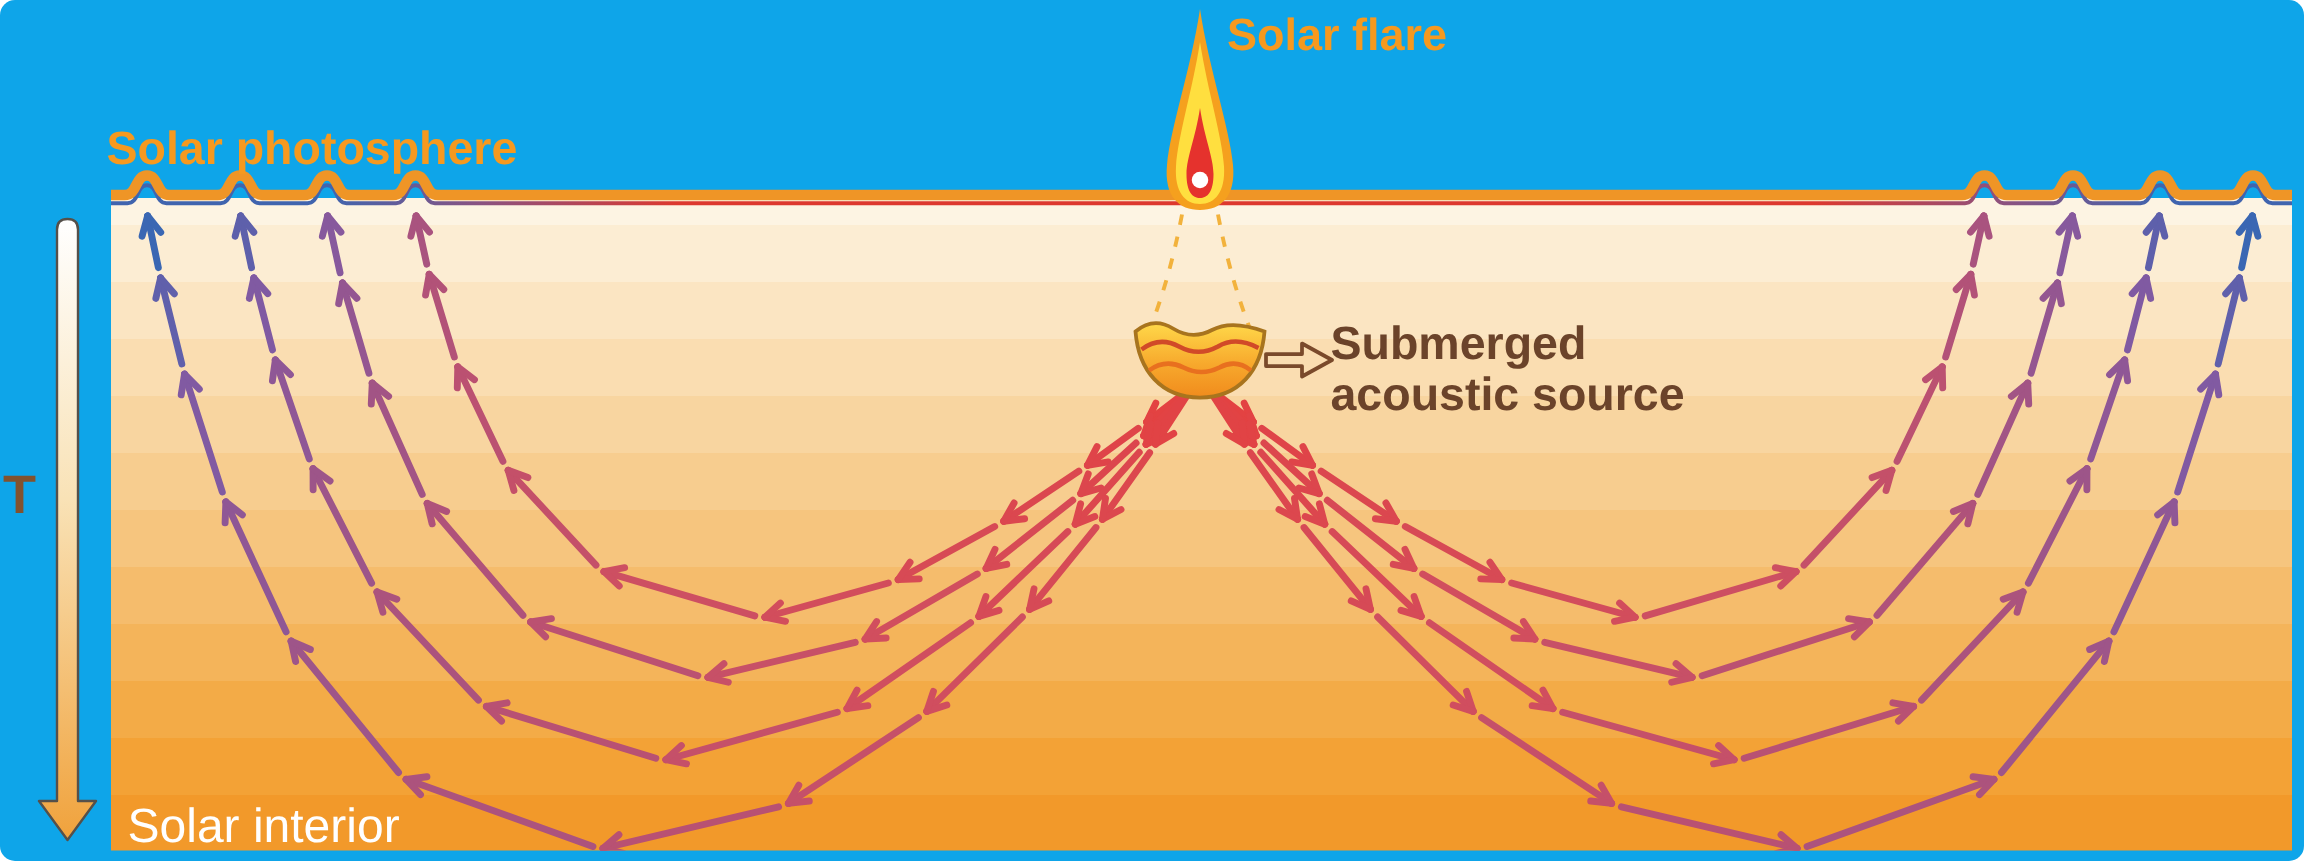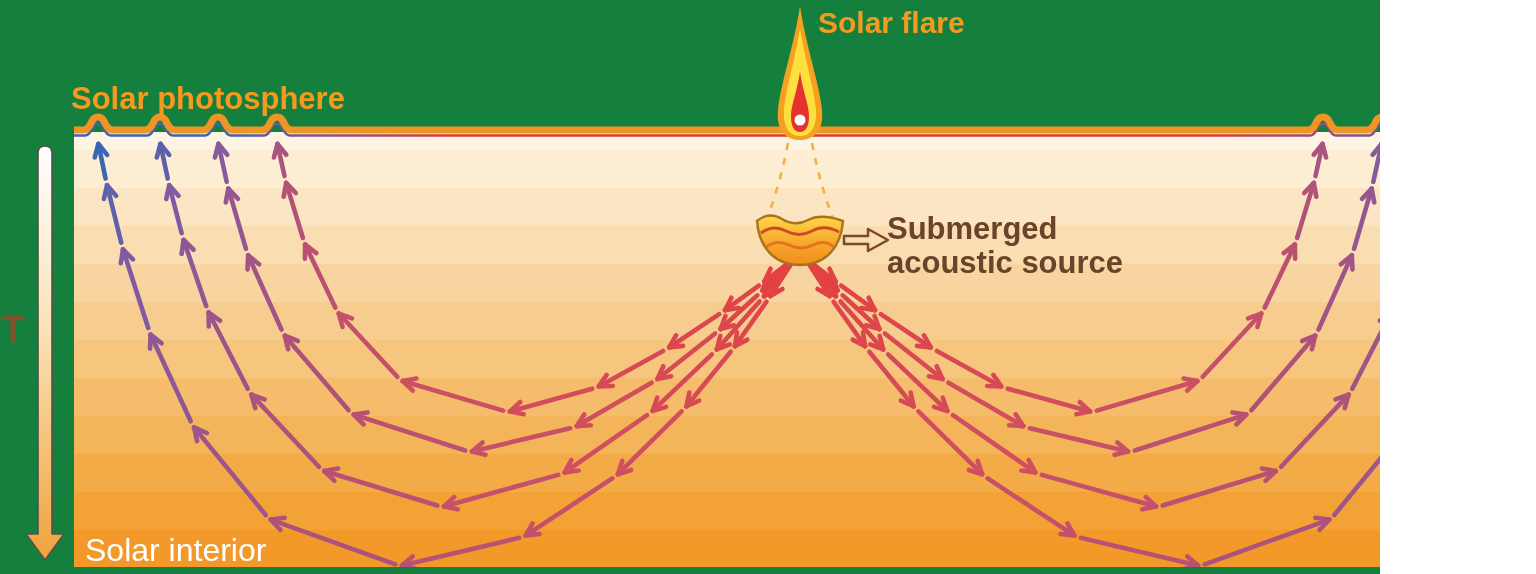--- a/index.html
+++ b/index.html
@@ -1,18 +1,18 @@
 <!DOCTYPE html>
 <html style="--label-orange: #F6991F; --label-brown: #6B432A; --t-label-brown: #82522E; --interior-label-white: #FFFFFF; --surface-orange: #EF9526; --underline-red: #DD382E; --underline-purple: #8A5280; --underline-blue: #4064AE; --flame-outer: #F5A01E; --flame-mid: #FFDF3F; --flame-core: #E5322D; --flame-dot-white: #FFFFFF; --dash-yellow: #F2B23C; --pointer-brown: #7A4A2B; --t-arrow-top: #FFFFFF; --t-arrow-bottom: #F0A23C; --t-arrow-outline: #55504A; --bowl-yellow: #FFD94A; --bowl-orange: #F08A1C; --bowl-outline: #A8741E; --bowl-red: #D14A28; --bowl-red2: #E8701F;"><head>
 <meta charset="utf-8">
 <title>Solar acoustic source diagram</title>
 <style>
   html,body{margin:0;padding:0;background:#ffffff;}
-  .stage{position:relative;width:1380px;height:574px;background:#15803d;overflow:hidden;
-         font-family:"Liberation Sans", sans-serif;}
+  .stage{position:relative;width:1536px;height:574px;background:#0ea5e9;overflow:hidden;
+         font-family:"Liberation Sans", sans-serif;border-radius:10px;}
   .stage svg{position:absolute;left:0;top:0;}
   text{font-family:"Liberation Sans", sans-serif;}
   .lbl-orange{fill:var(--label-orange);font-size:31px;font-weight:600;}
   .lbl-flare{fill:var(--label-orange);font-size:30px;font-weight:600;}
   .lbl-white{fill:var(--interior-label-white);font-size:32px;font-weight:500;}
   .lbl-brown{fill:var(--label-brown);font-size:31px;font-weight:bold;}
   .lbl-t{fill:var(--t-label-brown);font-size:36px;font-weight:bold;}
 </style>
 </head>
 <body>

